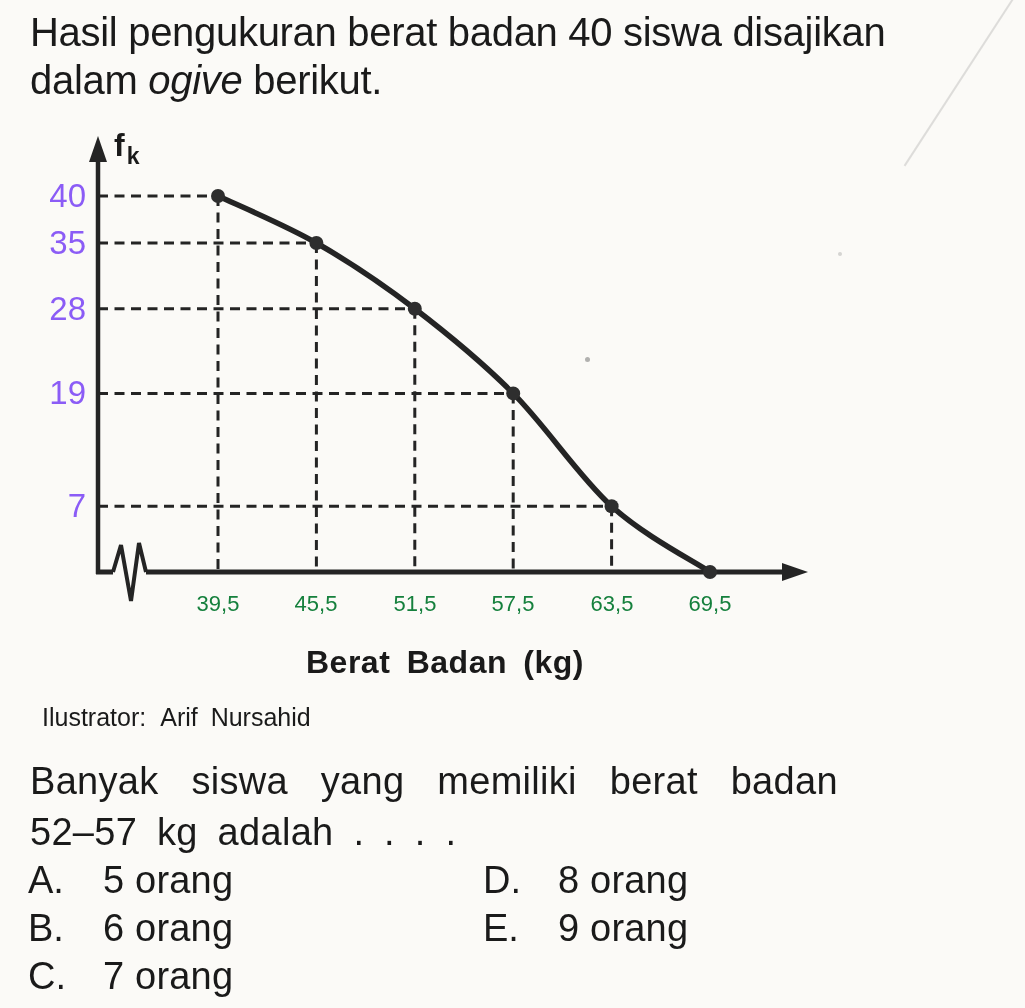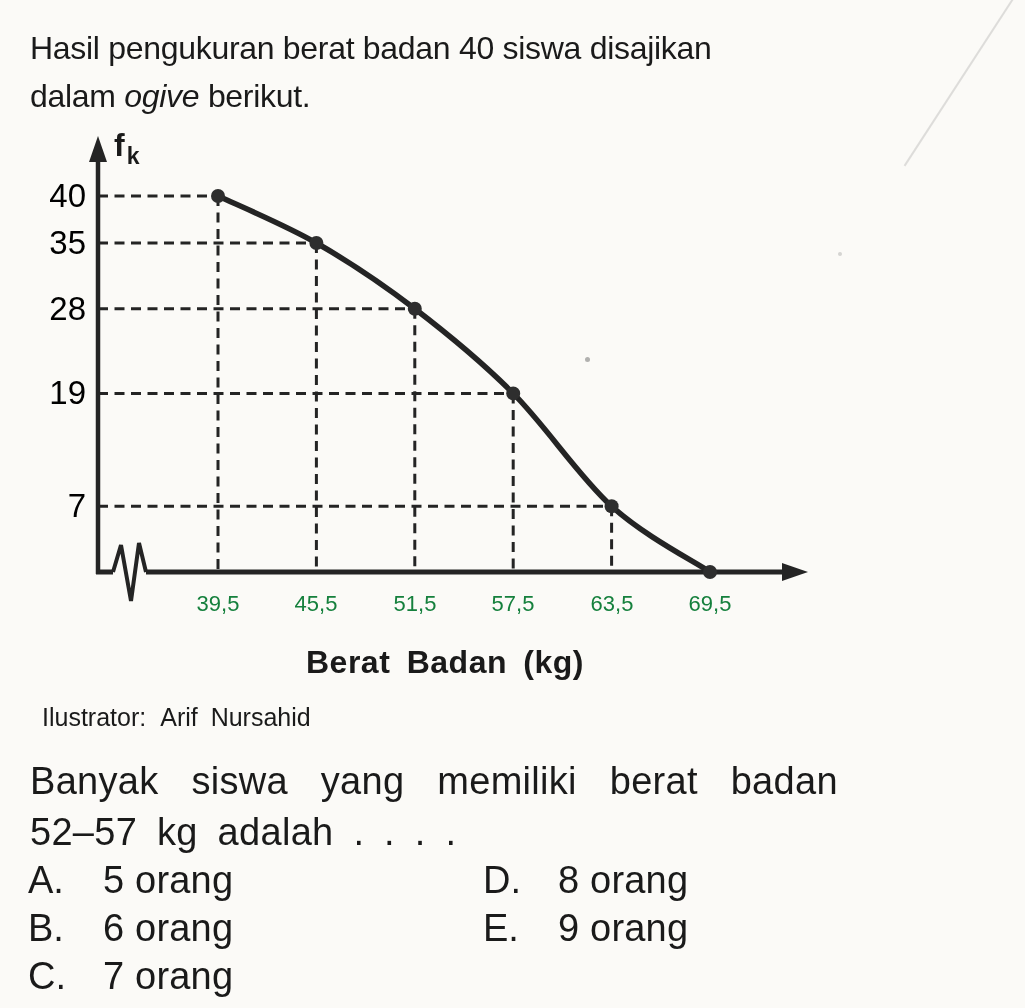--- a/index.html
+++ b/index.html
@@ -7,31 +7,31 @@
   body {
     position:relative;
     background:#fbfaf7;
     font-family:"Liberation Sans", sans-serif;
     color:#1a1a1a;
     overflow:hidden;
   }
   .abs { position:absolute; }
 
   
-  #title-block { left:30px; top:24px; width:950px; font-size:32px; line-height:48px; letter-spacing:-0.3px; }
+  #title-block { left:30px; top:8px; width:950px; font-size:40px; line-height:48px; letter-spacing:-0.3px; }
   #title-line2 span { display:inline; }
   .italic { font-style:italic; }
   .sp { white-space:pre; }
 
   
   #chart-figure { left:0; top:0; width:1025px; height:792px; pointer-events:none; }
   #ogive-svg { position:absolute; left:0; top:0; }
 
   .ytick { position:absolute; left:14px; width:72px; text-align:right;
-           font-size:33px; line-height:40px; color:#000000; }
+           font-size:33px; line-height:40px; color:#8b5cf6; }
   #ytick-0 { top:176px; } #ytick-1 { top:223px; } #ytick-2 { top:289px; }
   #ytick-3 { top:373px; } #ytick-4 { top:486px; }
 
   .xtick { position:absolute; top:584px; width:104px; text-align:center;
            font-size:22px; line-height:40px; color:#15803d; }
   #xtick-0 { left:166px; } #xtick-1 { left:264px; } #xtick-2 { left:363px; }
   #xtick-3 { left:461px; } #xtick-4 { left:560px; } #xtick-5 { left:658px; }
 
   #fk-label { left:114px; top:127px; font-weight:bold; }
   #fk-main { font-size:32px; }

